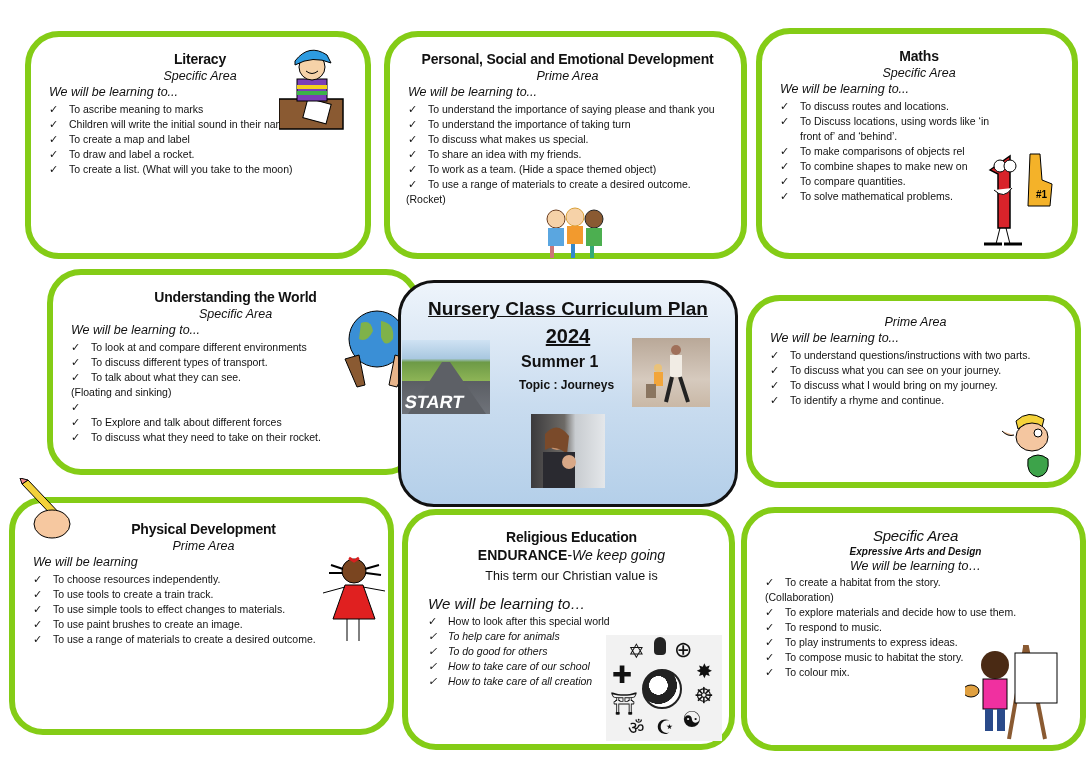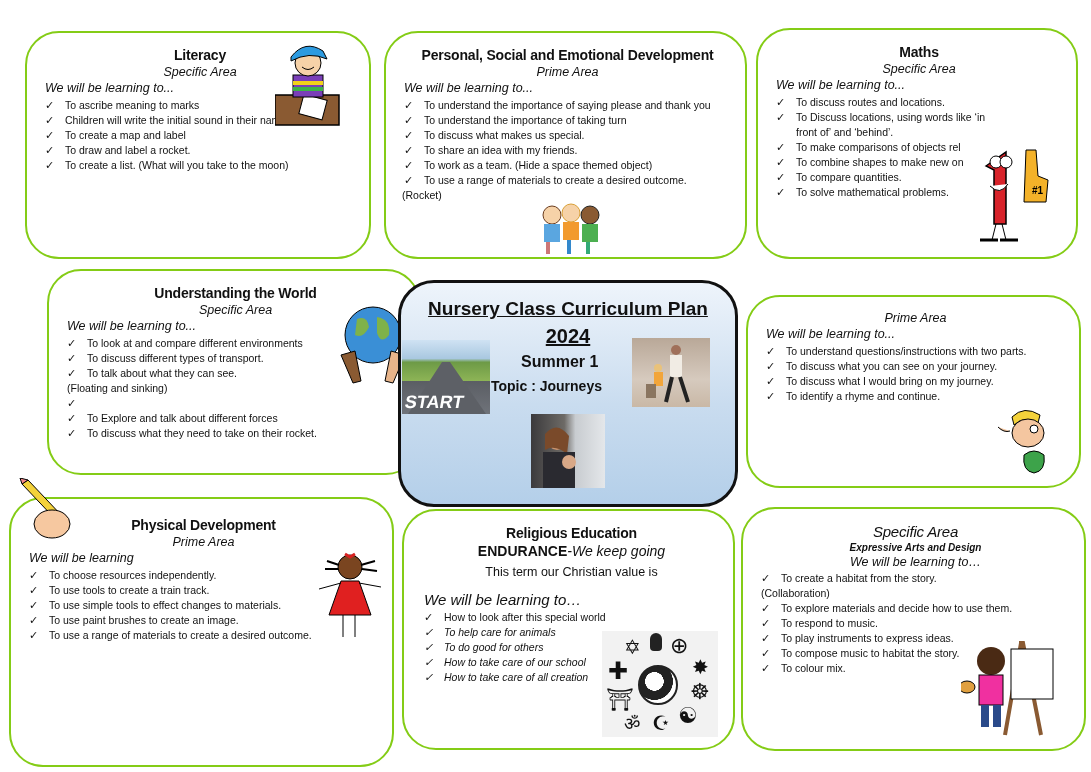--- a/index.html
+++ b/index.html
@@ -3,21 +3,21 @@
   <meta charset="utf-8">
   <style>
     * { box-sizing: border-box; margin: 0; padding: 0; }
     body {
       width: 1091px; height: 772px; background: #ffffff;
       position: relative; overflow: hidden;
       font-family: "Liberation Sans", sans-serif; color: #111;
     }
     .card {
       position: absolute; background: #fff;
-      border: 2px solid #84cc16; border-radius: 34px;
+      border: 6px solid #84cc16; border-radius: 34px;
       padding: 14px 14px 10px 18px;
     }
     .card h2 {
       font-size: 14px; font-weight: bold; text-align: center; letter-spacing: -0.2px;
       margin-bottom: 2px;
     }
     .card .area {
       font-size: 12.5px; font-style: italic; text-align: center; margin-bottom: 2px;
     }
     .card .intro {
@@ -42,21 +42,21 @@
       text-align: center; font-size: 19px; font-weight: bold; text-decoration: underline;
     }
     .center .year {
       position: absolute; left: 0; right: 0; top: 42px;
       text-align: center; font-size: 20px; font-weight: bold; text-decoration: underline;
     }
     .center .term {
       position: absolute; left: 120px; top: 70px; font-size: 16px; font-weight: bold;
     }
     .center .topic {
-      position: absolute; left: 90px; top: 95px; font-size: 14px; font-weight: bold;
+      position: absolute; left: 90px; top: 95px; font-size: 12px; font-weight: bold; padding-left: 28px;
     }
     .photo { position: absolute; overflow: hidden; }
   </style>
 </head>
 <body>
 
 <div class="card" style="left:25px;top:31px;width:346px;height:228px;">
   <h2>Literacy</h2>
   <div class="area">Specific Area</div>
   <div class="intro">We will be learning to...</div>
@@ -276,21 +276,21 @@
   </ul>
   <svg class="illus" style="left:246px;top:110px;" width="66" height="68" viewBox="0 0 66 68">
     <path d="M18 10 Q30 -2 46 8 L44 16 Q30 8 20 18 Z" fill="#f4d23a" stroke="#000"></path>
     <ellipse cx="34" cy="26" rx="16" ry="14" fill="#f4c6a0" stroke="#000"></ellipse>
     <circle cx="40" cy="22" r="4" fill="#fff" stroke="#000"></circle>
     <path d="M4 20 Q10 26 16 24" fill="#f4c6a0" stroke="#000"></path>
     <path d="M30 48 Q40 40 50 48 Q52 64 40 66 Q28 64 30 48 Z" fill="#3da34a" stroke="#000"></path>
   </svg>
 </div>
 
-<div class="card" style="left:9px;top:497px;width:385px;height:270px;padding-top:18px;">
+<div class="card" style="left:9px;top:497px;width:385px;height:238px;padding-top:18px;">
   <h2>Physical Development</h2>
   <div class="area">Prime Area</div>
   <div class="intro">We will be learning</div>
   <ul>
     <li>
         <span class="tick">✓</span>
         <span> To choose resources independently.</span>
       </li>
     <li>
         <span class="tick">✓</span>

